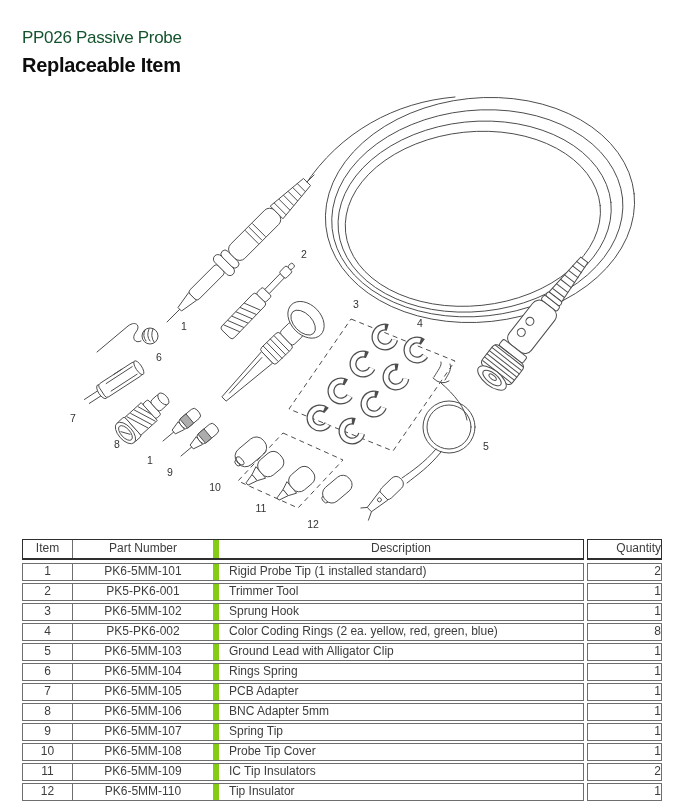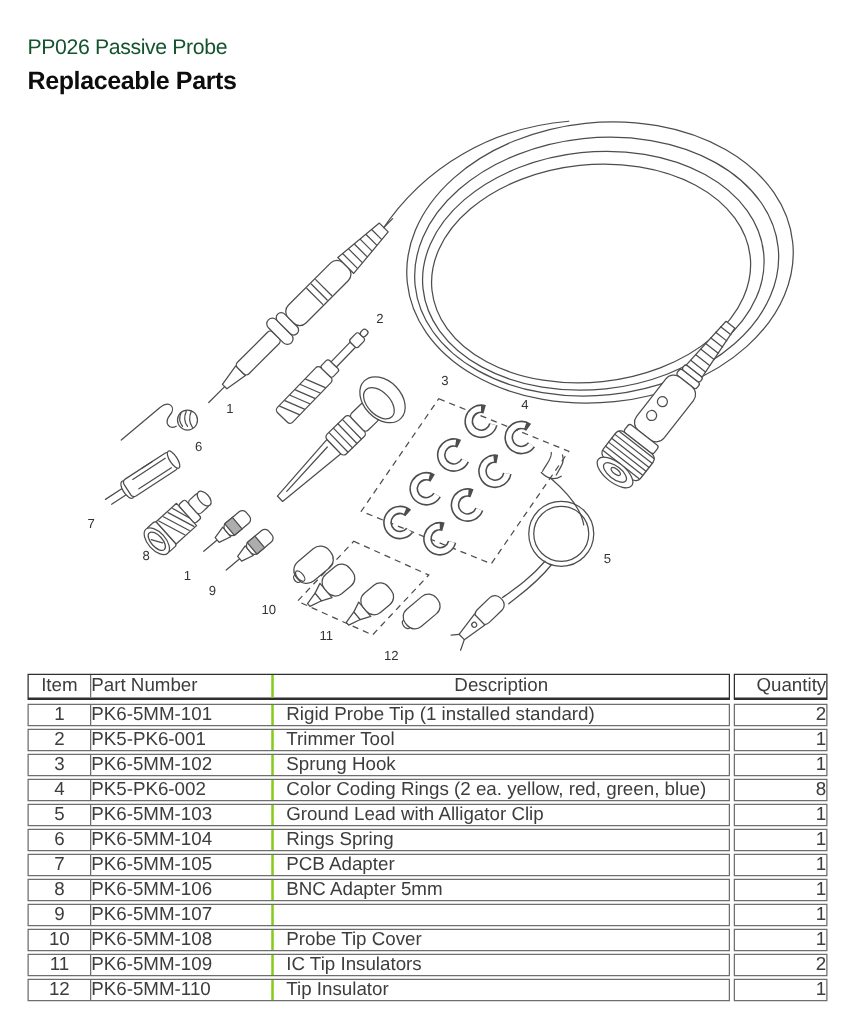--- a/index.html
+++ b/index.html
@@ -19,44 +19,44 @@
   svg.diagram * { vector-effect:non-scaling-stroke; }
   .ln   { stroke:#4d4d4d; stroke-width:1; fill:none; stroke-linecap:round; stroke-linejoin:round; }
   .shp  { stroke:#4d4d4d; stroke-width:1; fill:#ffffff; stroke-linejoin:round; }
   .band { stroke:#4d4d4d; stroke-width:1; fill:#adadad; }
   .dash { stroke:#4d4d4d; stroke-width:1; fill:none; stroke-dasharray:5 4; }
   .ringO { fill:none; stroke:#4d4d4d; stroke-width:7;   stroke-dasharray:47 16; }
   .ringI { fill:none; stroke:#ffffff; stroke-width:4.5; stroke-dasharray:44 19; }
   .callout { font-size:10.5px; fill:#333333; text-anchor:middle; font-family:"Liberation Sans",sans-serif; }
 
   
-  .parts-table { position:absolute; left:22px; top:539px; width:640px; font-size:15px; }
+  .parts-table { position:absolute; left:22px; top:539px; width:640px; font-size:12px; }
   .t-row { display:flex; height:18px; margin-bottom:2px; box-sizing:border-box; }
   .t-main {
     display:flex; width:562px; box-sizing:border-box;
     border:1px solid #6e6e6e; background:#fff;
   }
   .t-qty {
     box-sizing:border-box; border:1px solid #6e6e6e; background:#fff;
     width:75px; margin-left:3px; text-align:right; line-height:15px;
   }
   .c-item { width:50px;  border-right:1px solid #6e6e6e; text-align:center; line-height:15px; box-sizing:border-box; }
-  .c-part { width:146px; border-right:2px solid #84cc16; line-height:15px; box-sizing:border-box; }
+  .c-part { width:146px; border-right:6px solid #84cc16; text-align:center; line-height:15px; box-sizing:border-box; }
   .c-desc { flex:1; padding-left:10px; text-align:left; line-height:15px; box-sizing:border-box;
             white-space:nowrap; overflow:hidden; }
   .t-head { height:21px; margin-bottom:3px; }
   .t-head .t-main, .t-head .t-qty { border-color:#2f2f2f; border-bottom-width:2px; }
   .t-head .c-item, .t-head .c-part, .t-head .c-desc, .t-head .t-qty { line-height:17px; }
   .t-head .c-desc { text-align:center; padding-left:0; }
 </style>
 </head>
 <body>
 
 <div class="title1">PP026 Passive Probe</div>
-<div class="title2">Replaceable Parts</div>
+<div class="title2">Replaceable Item</div>
 
 <svg class="diagram" width="675" height="450" viewBox="0 88 675 450">
 
   <g>
     <path class="ln" d="M305,185 C340,132 395,102 455,97"></path>
     <g transform="rotate(-6 480 210)">
       <ellipse class="ln" cx="480" cy="210" rx="155" ry="112"></ellipse>
       <ellipse class="ln" cx="477" cy="213" rx="146" ry="103"></ellipse>
       <ellipse class="ln" cx="474" cy="216" rx="137" ry="95"></ellipse>
       <ellipse class="ln" cx="472" cy="218" rx="128" ry="87"></ellipse>
@@ -361,20 +361,21 @@
       <div class="c-part">PK6-5MM-106</div>
       <div class="c-desc">BNC Adapter 5mm</div>
     </div>
     <div class="t-qty">1</div>
   </div>
 
   <div class="t-row">
     <div class="t-main">
       <div class="c-item">9</div>
       <div class="c-part">PK6-5MM-107</div>
+      <div class="c-desc">Spring Tip</div>
     </div>
     <div class="t-qty">1</div>
   </div>
 
   <div class="t-row">
     <div class="t-main">
       <div class="c-item">10</div>
       <div class="c-part">PK6-5MM-108</div>
       <div class="c-desc">Probe Tip Cover</div>
     </div>

